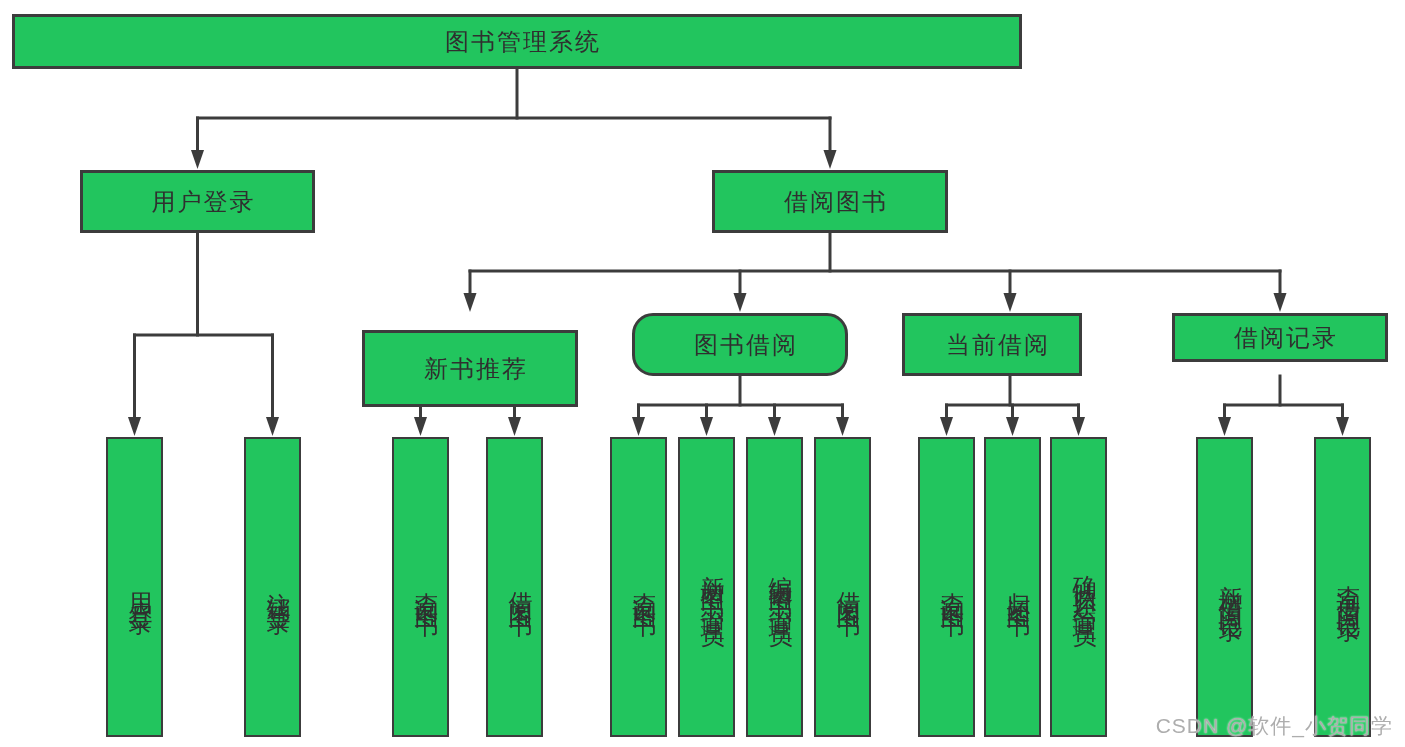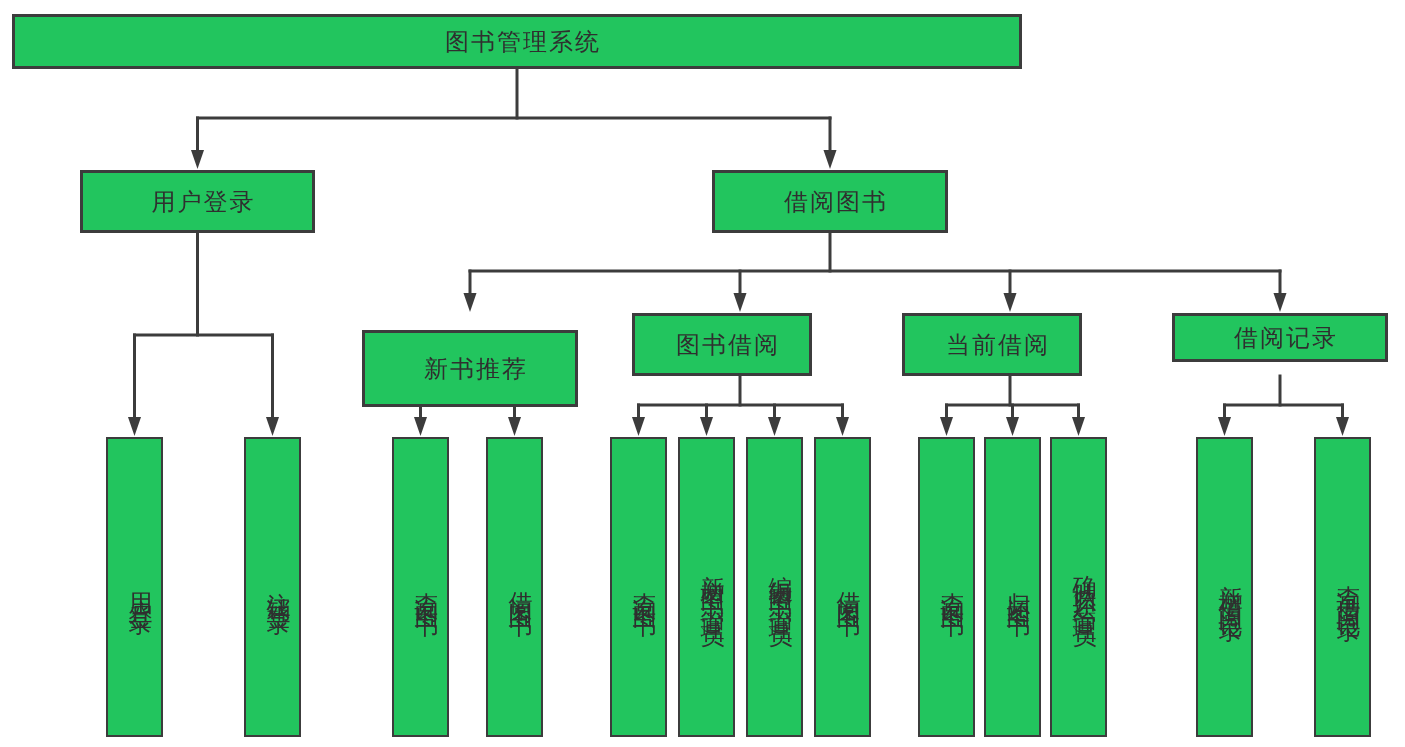--- a/index.html
+++ b/index.html
@@ -110,21 +110,21 @@
       </div>
       <div class="node h" style="left: 80px; top: 170px; width: 235px; height: 63px; border-color: rgb(60, 60, 60);">
         <span>用户登录</span>
       </div>
       <div class="node h" style="left: 712px; top: 170px; width: 236px; height: 63px; border-color: rgb(60, 60, 60);">
         <span>借阅图书</span>
       </div>
       <div class="node h" style="left: 362px; top: 330px; width: 216px; height: 77px; border-color: rgb(60, 60, 60);">
         <span>新书推荐</span>
       </div>
-      <div class="node h" style="left: 632px; top: 313px; width: 180px; height: 63px; border-color: rgb(60, 60, 60);">
+      <div class="node h" style="left: 632px; top: 313px; width: 216px; height: 63px; border-color: rgb(60, 60, 60); border-radius: 21px;">
         <span>图书借阅</span>
       </div>
       <div class="node h" style="left: 902px; top: 313px; width: 180px; height: 63px; border-color: rgb(60, 60, 60);">
         <span>当前借阅</span>
       </div>
       <div class="node h" style="left: 1172px; top: 313px; width: 216px; height: 49px; border-color: rgb(60, 60, 60);">
         <span>借阅记录</span>
       </div>
       <div class="node v" style="left: 106px; top: 437px; width: 57px; height: 300px; border-color: rgb(60, 60, 60);">
         <span>用户登录</span>
@@ -159,13 +159,14 @@
       <div class="node v" style="left: 1050px; top: 437px; width: 57px; height: 300px; border-color: rgb(60, 60, 60);">
         <span>确认归还（管理员）</span>
       </div>
       <div class="node v" style="left: 1196px; top: 437px; width: 57px; height: 300px; border-color: rgb(60, 60, 60);">
         <span>新增借阅记录</span>
       </div>
       <div class="node v" style="left: 1314px; top: 437px; width: 57px; height: 300px; border-color: rgb(60, 60, 60);">
         <span>查询借阅记录</span>
       </div>
     </div>
+  <div class="watermark">CSDN @软件_小贺同学</div>
 </div>
 
 </body></html>

